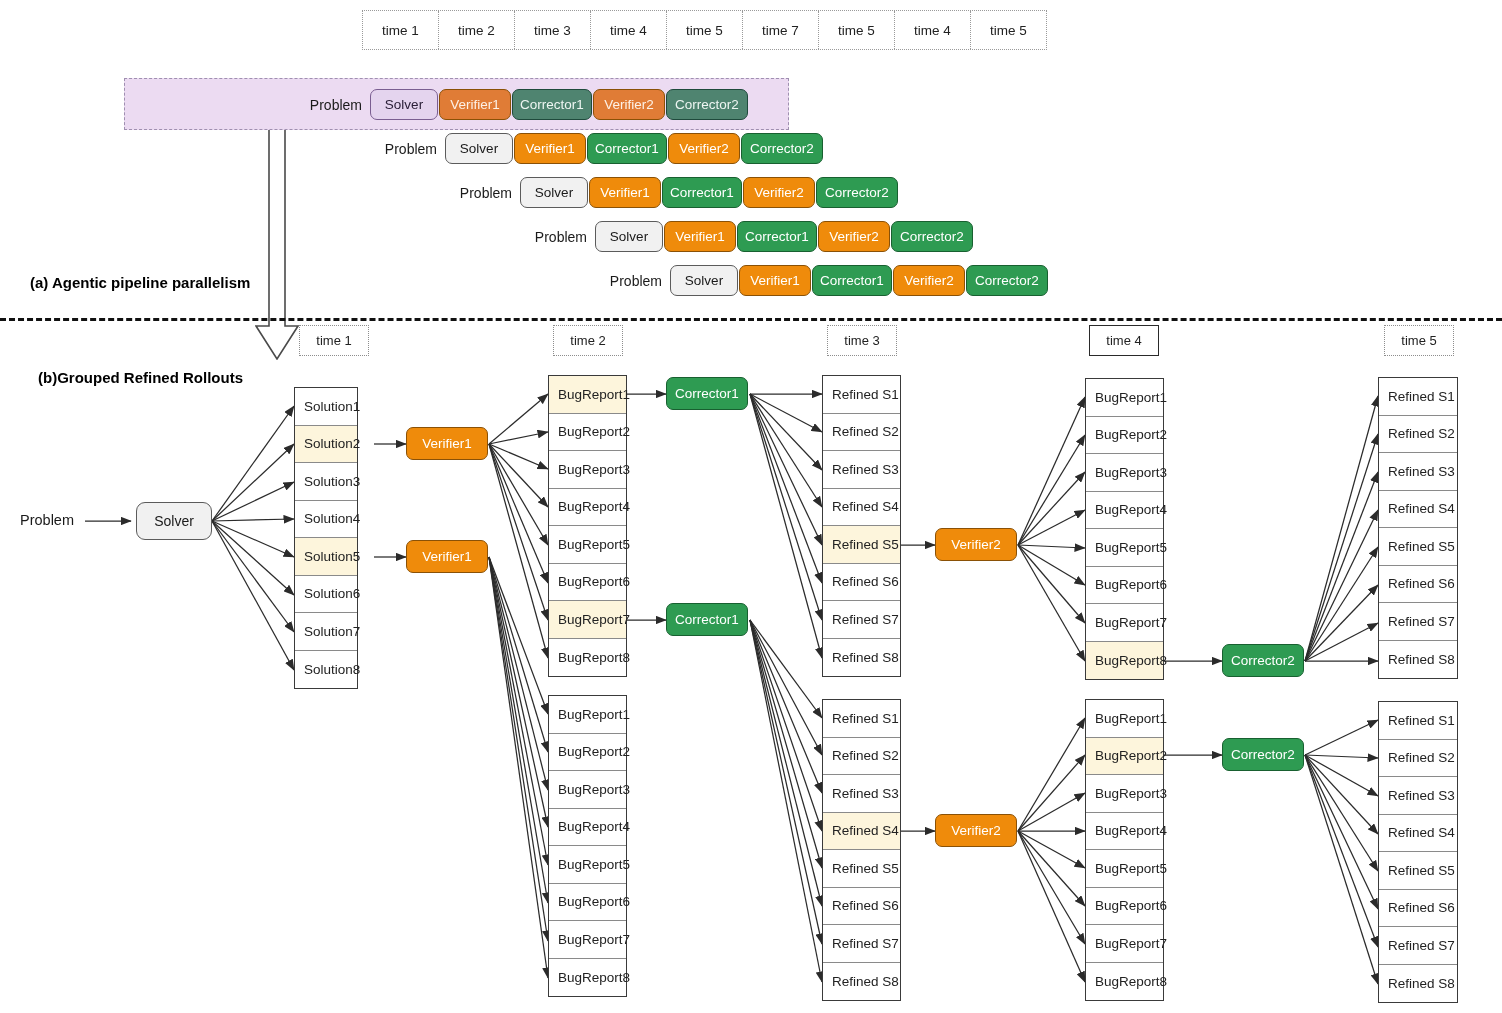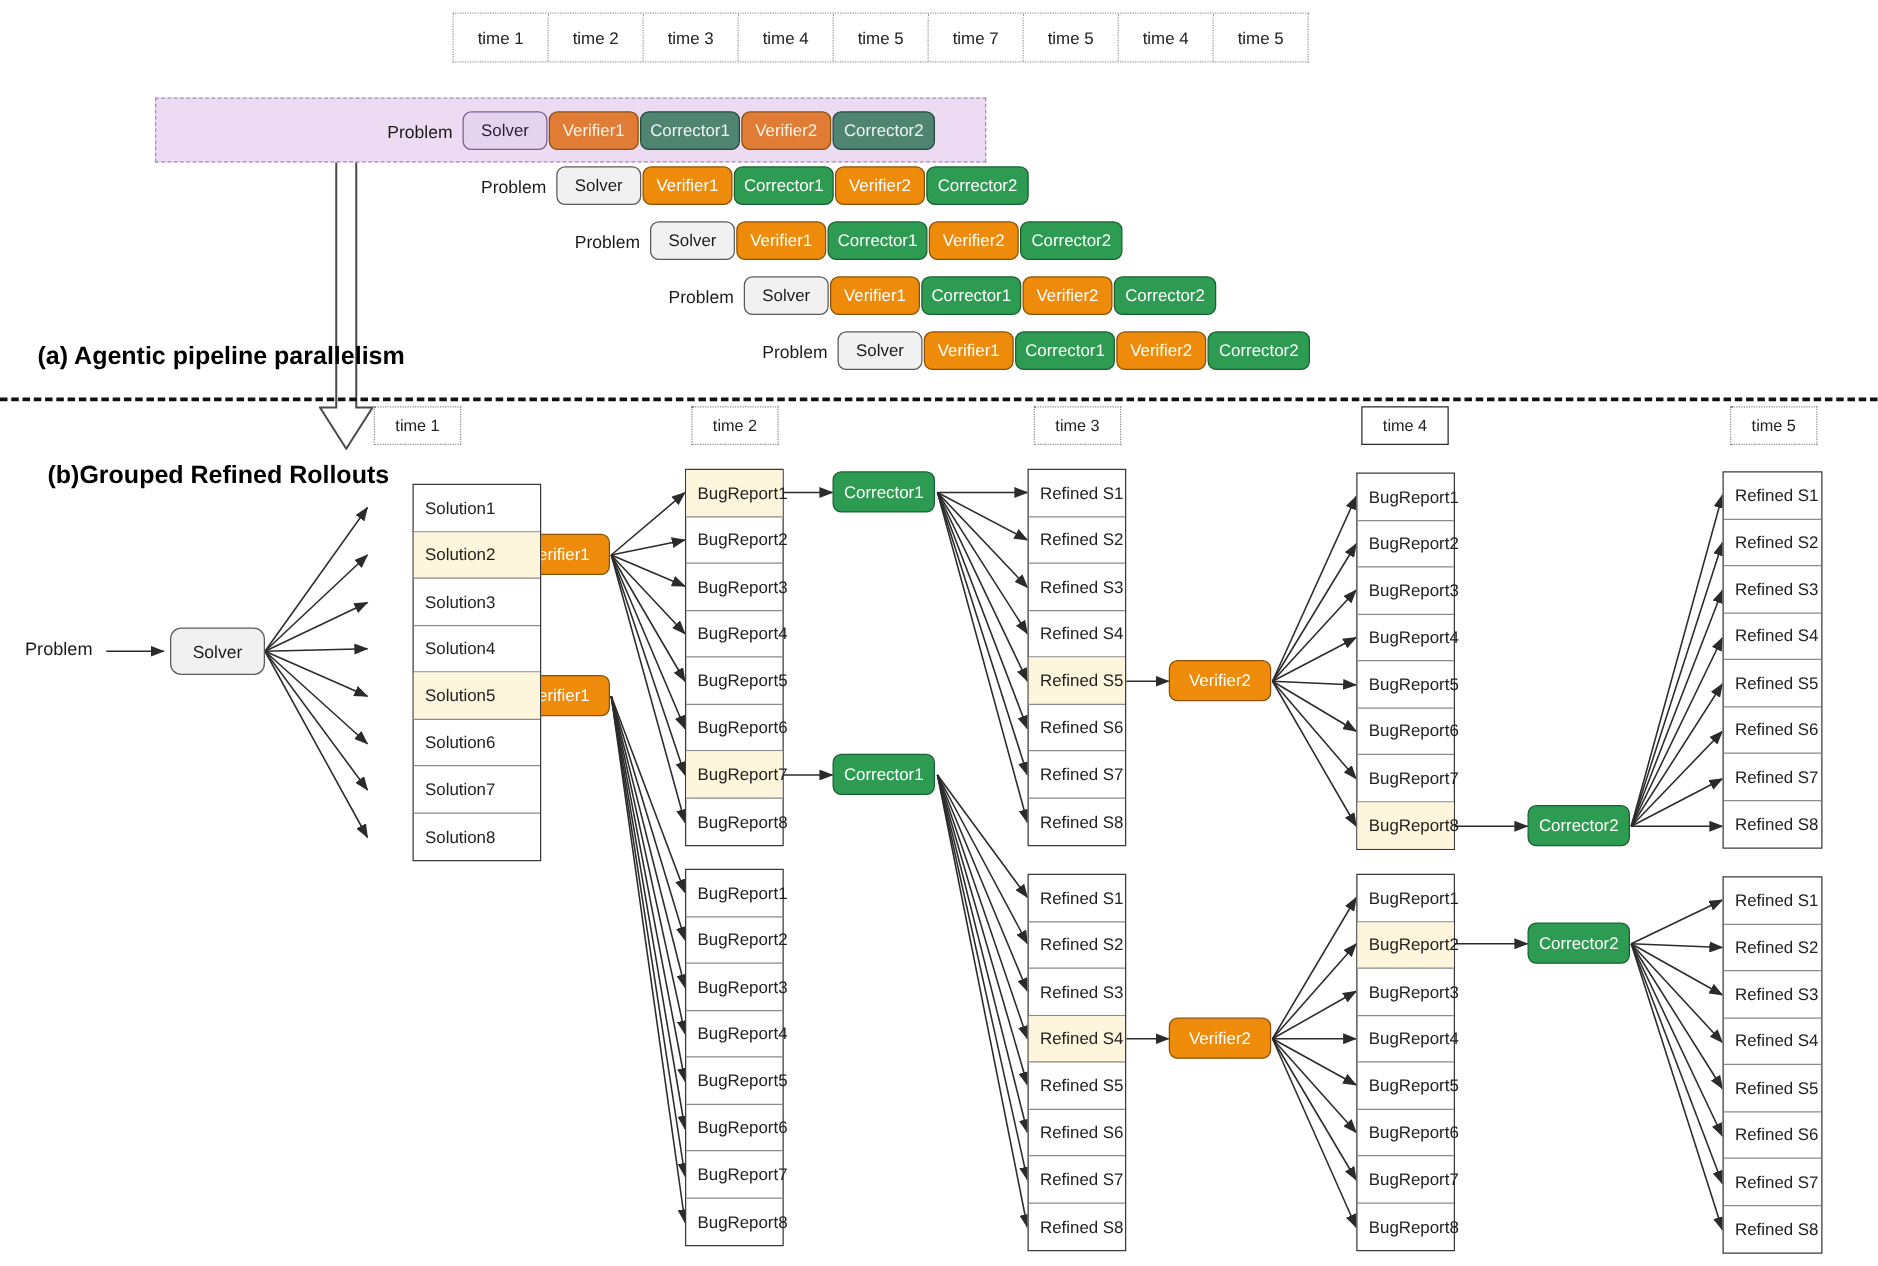--- a/index.html
+++ b/index.html
@@ -21,21 +21,21 @@
   .stage{height:31px;min-width:68px;padding:0 4px;display:flex;align-items:center;justify-content:center;
       border-radius:7px;font-size:13.5px;box-sizing:border-box;margin-right:1px;white-space:nowrap;}
   .s-solver{background:#f1f1f1;border:1.4px solid #5b5b5b;color:#1a1a1a;}
   .s-orange{background:#ef8b0b;border:1.4px solid #8a5106;color:#fff;}
   .s-green{background:#2e9b52;border:1.4px solid #186030;color:#fff;}
   
   .muted .s-solver{background:#e4d4ee;border-color:#7a5e91;color:#2b2038;}
   .muted .s-orange{background:#e07c36;border-color:#8a5106;color:#fdf1e6;}
   .muted .s-green{background:#4f8470;border-color:#1f4a3c;color:#eef6f2;}
 
-  .caption{position:absolute;font-size:20px;font-weight:bold;color:#000;}
+  .caption{position:absolute;font-size:15px;font-weight:bold;color:#000;}
 
   .divider{position:absolute;left:0;top:318px;width:1502px;border-top:3px dashed #111;}
 
   
   #bigarrow{position:absolute;left:255px;top:128px;width:44px;height:232px;}
 
   
   .tlabel{position:absolute;top:325px;width:70px;height:31px;
       display:flex;align-items:center;justify-content:center;
       font-size:13px;color:#222;box-sizing:border-box;}
@@ -253,21 +253,21 @@
 
   <div class="node n-green" style="left:666px;top:377px;">Corrector1</div>
   <div class="node n-green" style="left:666px;top:603px;">Corrector1</div>
 
   <div class="node n-orange" style="left:935px;top:528px;">Verifier2</div>
   <div class="node n-orange" style="left:935px;top:814px;">Verifier2</div>
 
   <div class="node n-green" style="left:1222px;top:644px;">Corrector2</div>
   <div class="node n-green" style="left:1222px;top:738px;">Corrector2</div>
 
-  <div class="stack" id="stk-solutions" style="left:294px;top:387px;width:103px;margin-left:36px;">
+  <div class="stack" id="stk-solutions" style="left:294px;top:387px;width:64px;">
       <div class="item">Solution1</div>
       <div class="item hl">Solution2</div>
       <div class="item">Solution3</div>
       <div class="item">Solution4</div>
       <div class="item hl">Solution5</div>
       <div class="item">Solution6</div>
       <div class="item">Solution7</div>
       <div class="item">Solution8</div>
     </div>
   <div class="stack" id="stk-br2-top" style="left:548px;top:375px;width:79px;">

